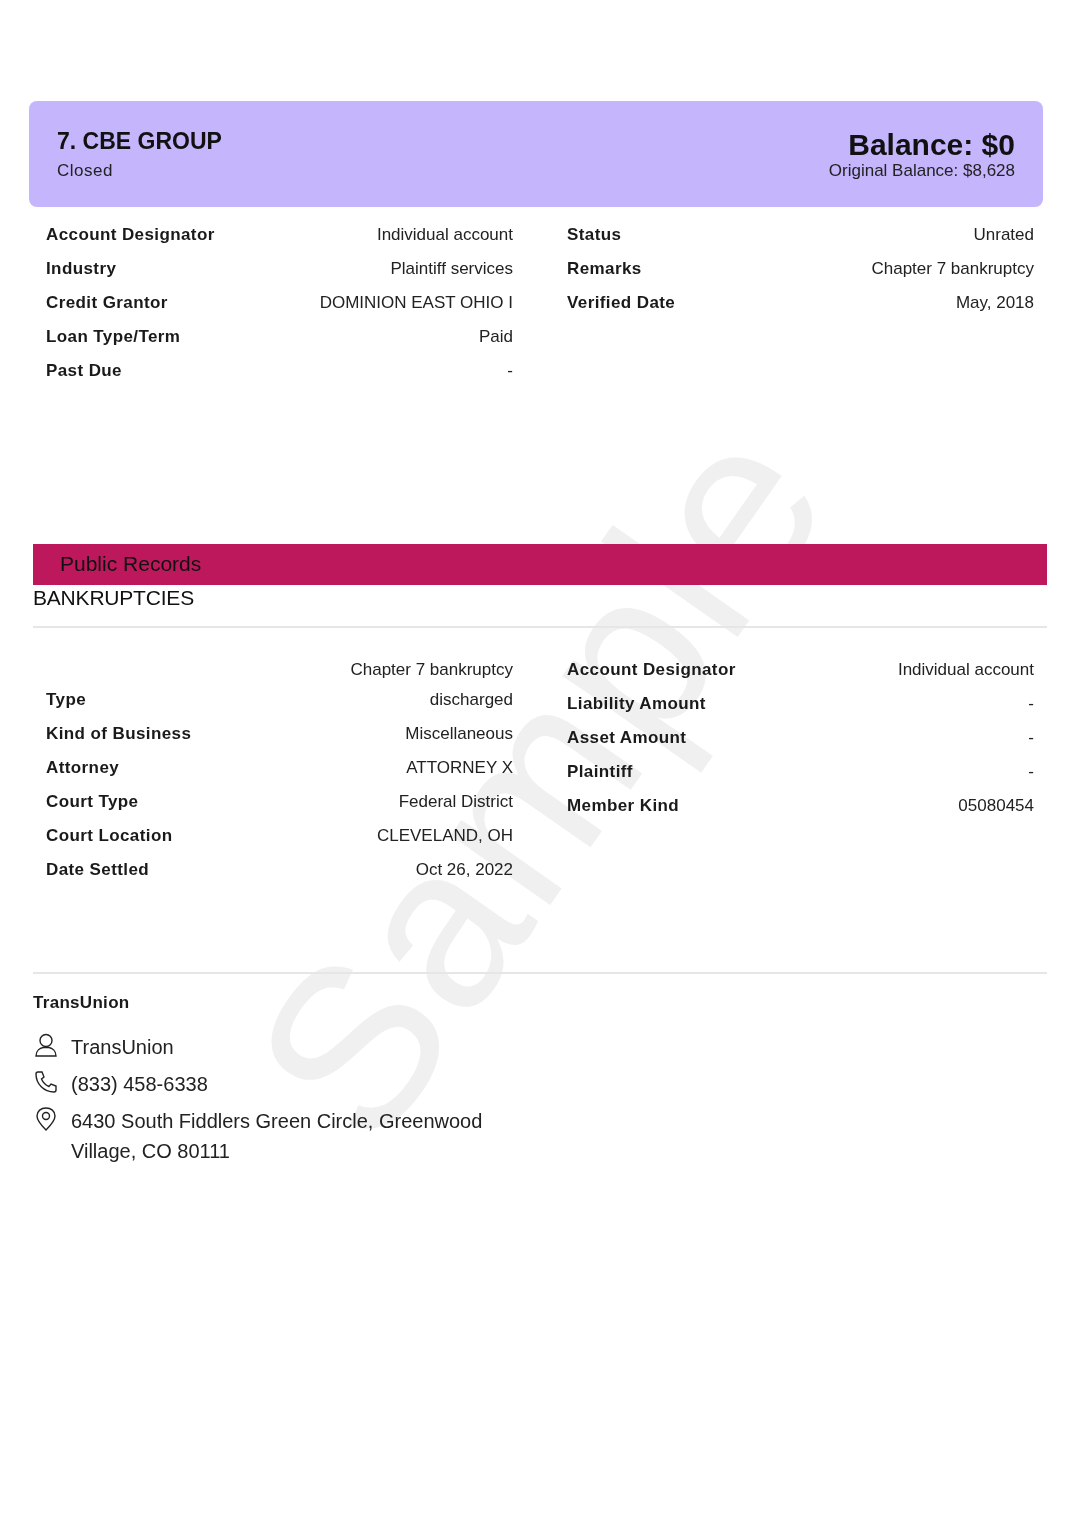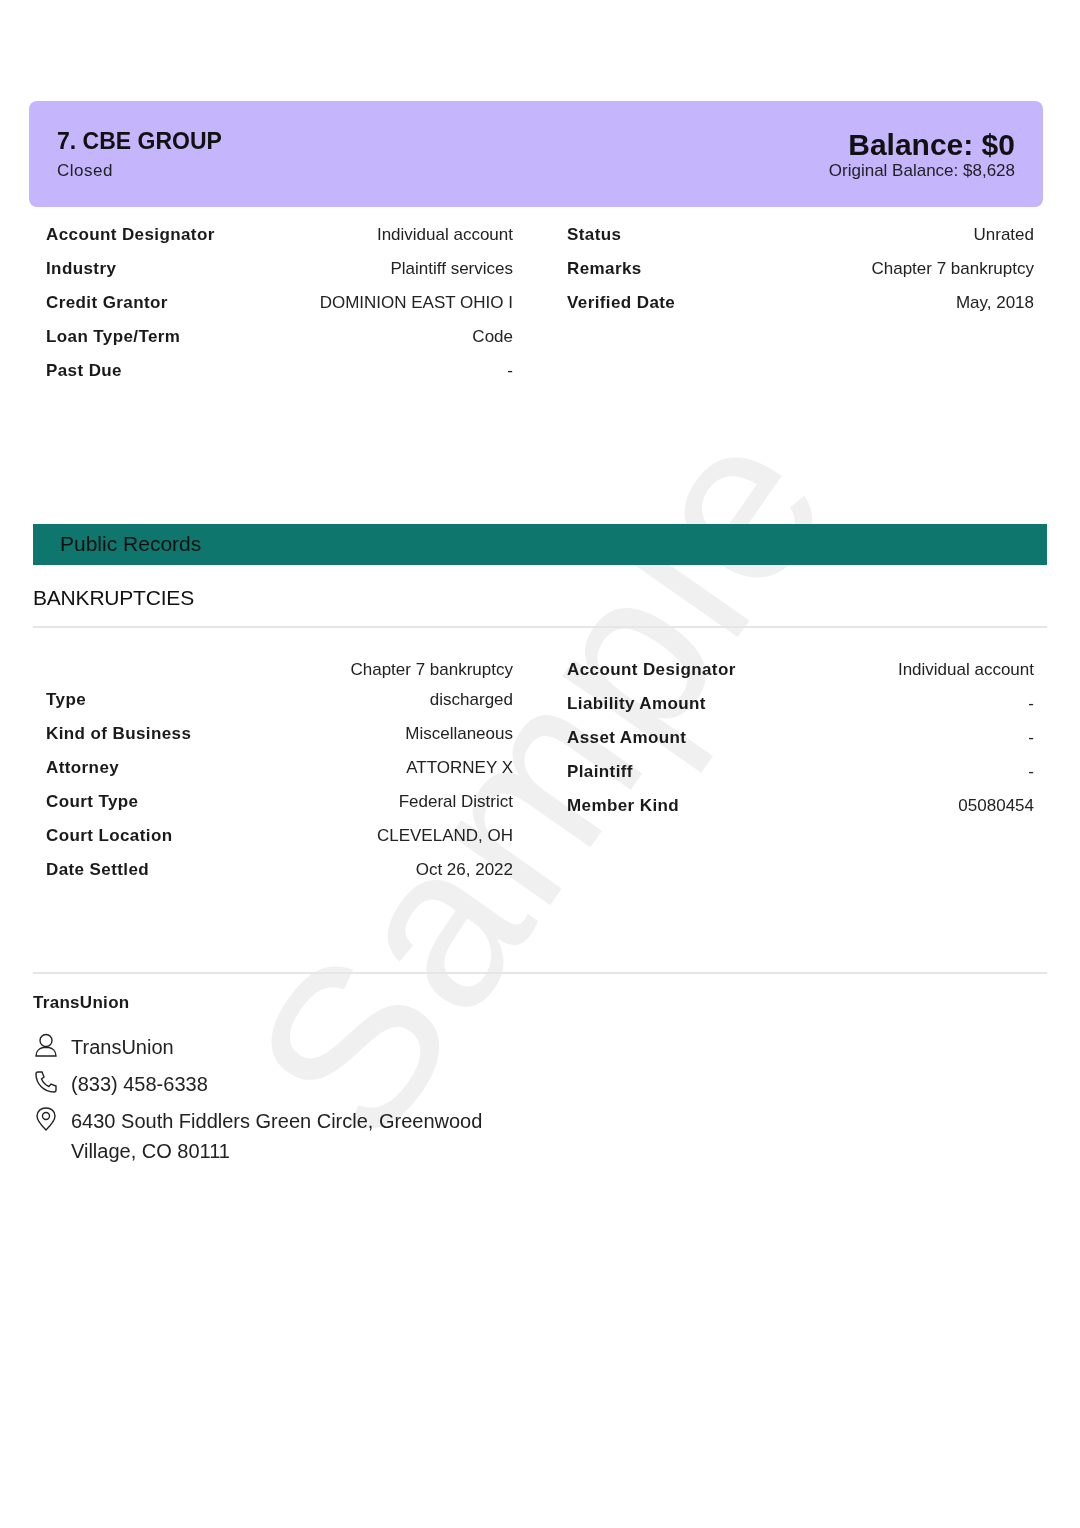--- a/index.html
+++ b/index.html
@@ -103,24 +103,24 @@
     }
     .row .value {
       text-align: right;
       color: #222;
     }
     .row .value div { line-height: 30px; }
 
     .section-bar {
       position: absolute;
       left: 33px;
-      top: 524px;
+      top: 544px;
       width: 1014px;
       height: 41px;
-      background: #0f766e;
+      background: #be185d;
     }
     .section-bar-title {
       position: absolute;
       left: 27px;
       top: 8px;
       font-size: 21px;
       color: #111;
     }
     .subsection-title {
       position: absolute;
@@ -187,21 +187,21 @@
       <div class="row">
         <span class="label">Industry</span>
         <span class="value">Plaintiff services</span>
       </div>
       <div class="row">
         <span class="label">Credit Grantor</span>
         <span class="value">DOMINION EAST OHIO I</span>
       </div>
       <div class="row">
         <span class="label">Loan Type/Term</span>
-        <span class="value">Code</span>
+        <span class="value">Paid</span>
       </div>
       <div class="row">
         <span class="label">Past Due</span>
         <span class="value">-</span>
       </div>
     </div>
     <div class="col">
       <div class="row">
         <span class="label">Status</span>
         <span class="value">Unrated</span>

